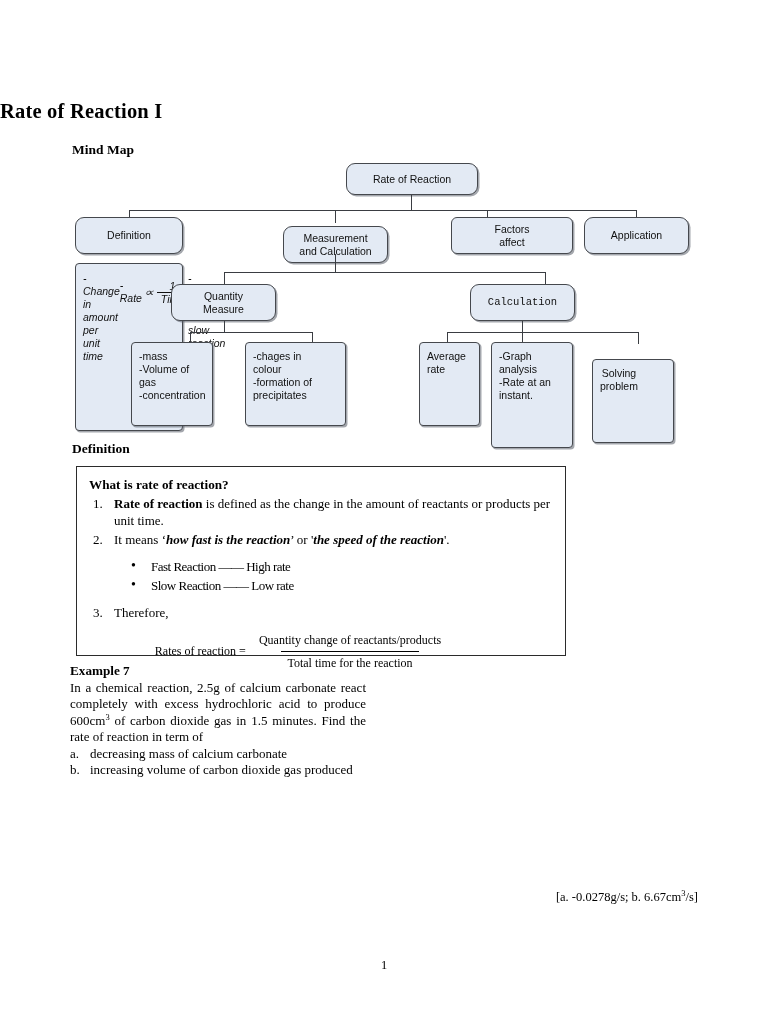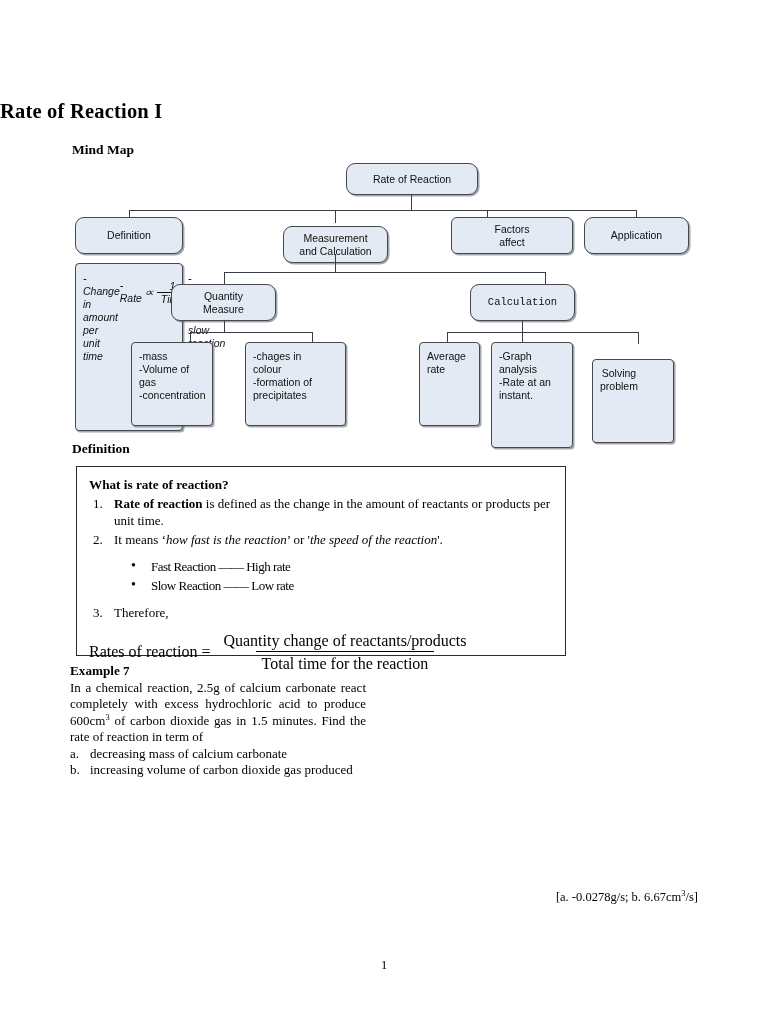--- a/index.html
+++ b/index.html
@@ -127,21 +127,21 @@
     position: relative;
     padding-left: 25px;
     margin-bottom: 1px;
   }
   .def-list > li .marker {
     position: absolute;
     left: 4px;
     top: 0;
   }
   .bold { font-weight: bold; }
-  .bolditalic { font-weight: normal; font-style: italic; }
+  .bolditalic { font-weight: bold; font-style: italic; }
 
   .sub-bullets {
     list-style: none;
     margin: 9px 0 9px 0;
     padding: 0;
   }
   .sub-bullets li {
     position: relative;
     padding-left: 62px;
     line-height: 19px;
@@ -150,24 +150,24 @@
     position: absolute;
     left: 42px;
     top: -1px;
     font-size: 14px;
   }
   .dash { letter-spacing: -0.5px; }
 
   .formula-row {
     display: flex;
     align-items: center;
-    justify-content: flex-start;
+    justify-content: center;
     margin-top: 9px;
     padding-right: 40px;
-    font-size: 16px;
+    font-size: 12px;
   }
   .formula-lhs { margin-right: 7px; white-space: nowrap; }
   .formula-frac {
     display: inline-flex;
     flex-direction: column;
     align-items: center;
     line-height: 19px;
   }
   .formula-frac .num { padding: 0 6px 1px 6px; }
   .formula-frac .den { padding: 2px 6px 0 6px; border-top: 1.2px solid #000; }

